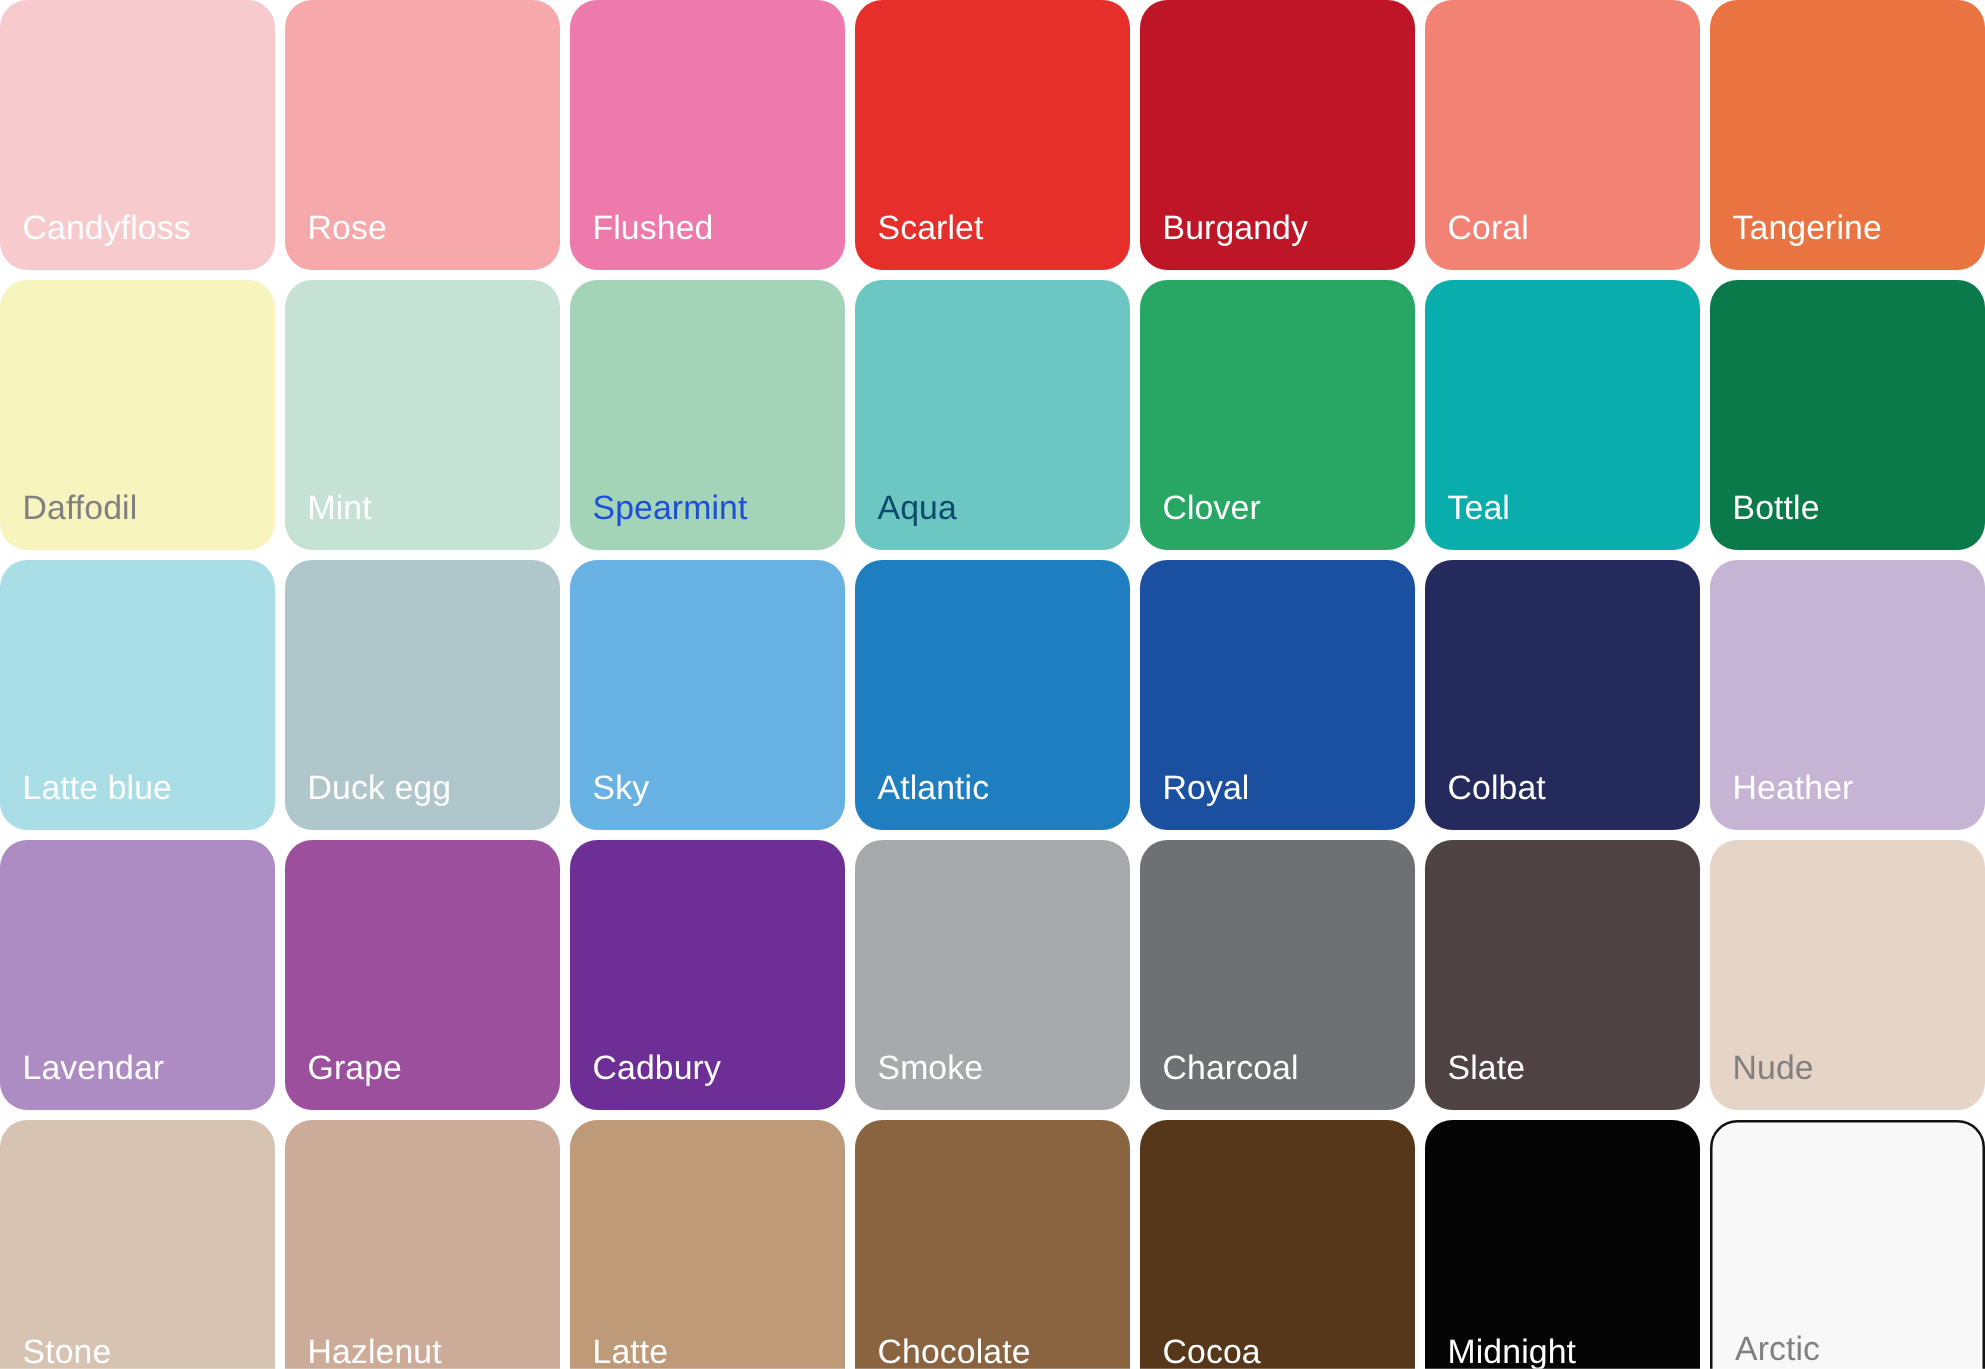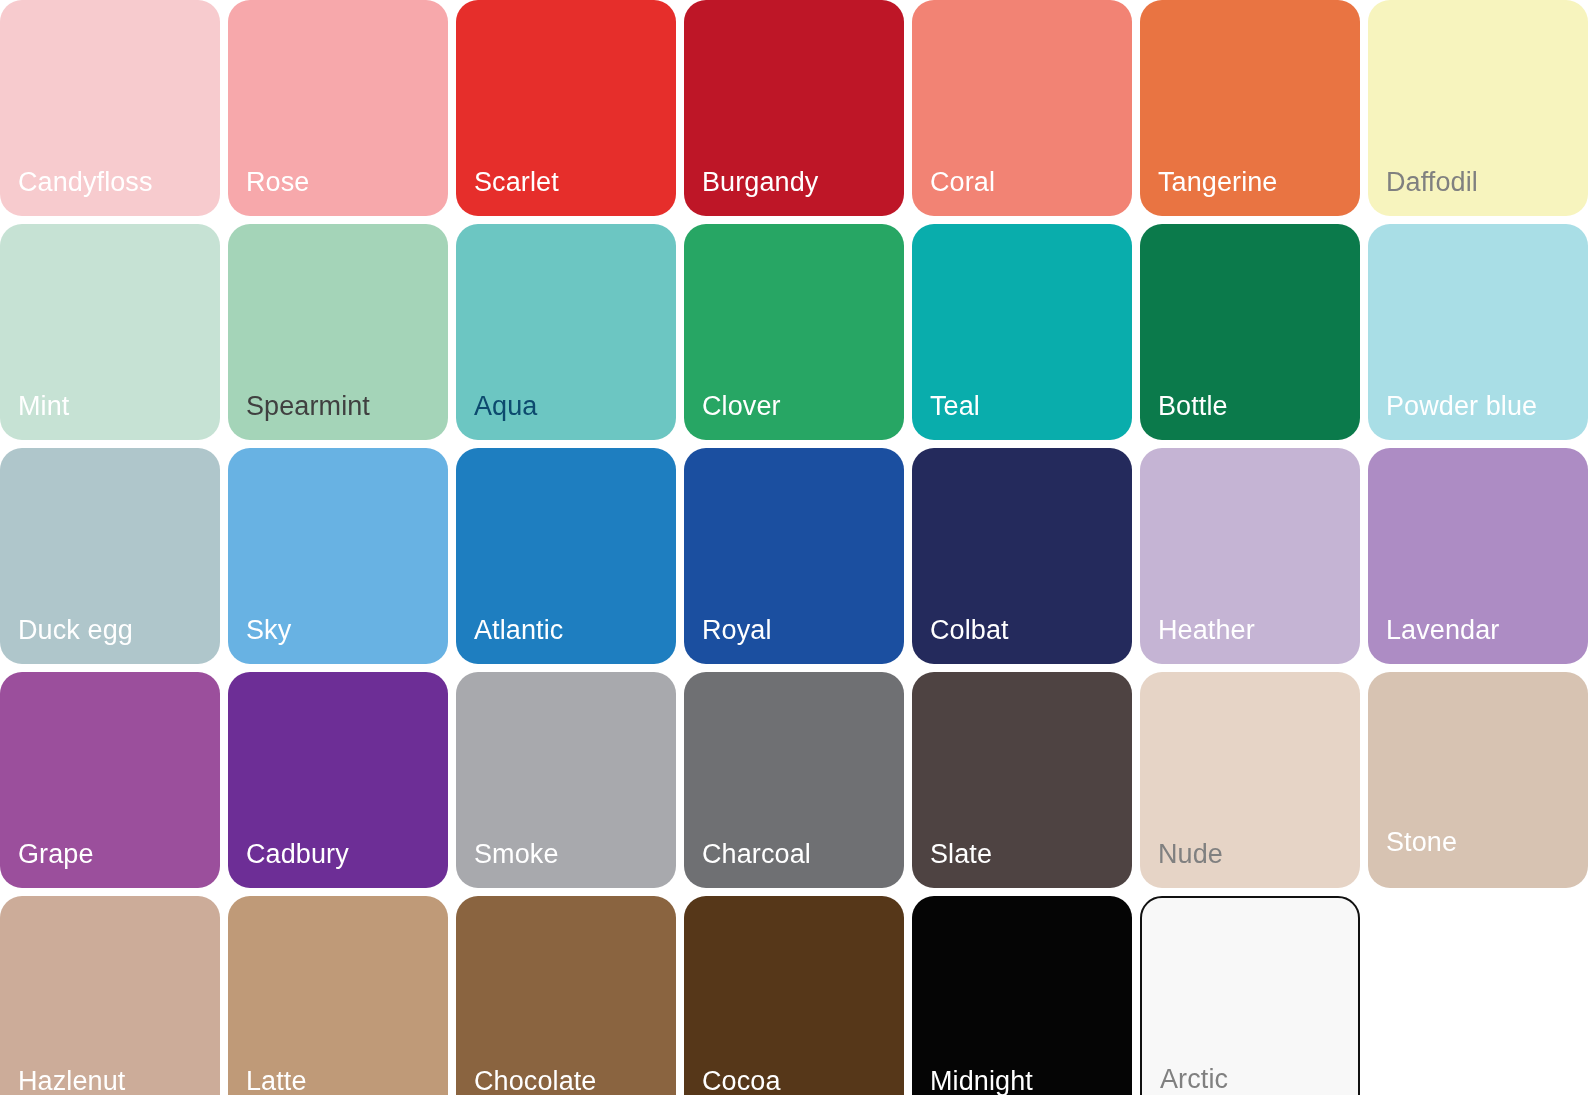--- a/index.html
+++ b/index.html
@@ -51,55 +51,58 @@
 </head>
 <body>
 
 <div id="palette-grid" style="background: rgb(255, 255, 255);">
     <div class="swatch row-1" style="background: rgb(247, 203, 206);">
       <span class="swatch-label" style="color: rgb(255, 255, 255);">Candyfloss</span>
     </div>
     <div class="swatch row-1" style="background: rgb(247, 168, 171);">
       <span class="swatch-label" style="color: rgb(255, 255, 255);">Rose</span>
     </div>
+    <div class="swatch row-1" style="background: rgb(238, 121, 171);">
+      <span class="swatch-label" style="color: rgb(255, 255, 255);">Flushed</span>
+    </div>
     <div class="swatch row-1" style="background: rgb(230, 46, 43);">
       <span class="swatch-label" style="color: rgb(255, 255, 255);">Scarlet</span>
     </div>
     <div class="swatch row-1" style="background: rgb(190, 22, 39);">
       <span class="swatch-label" style="color: rgb(255, 255, 255);">Burgandy</span>
     </div>
     <div class="swatch row-1" style="background: rgb(242, 131, 116);">
       <span class="swatch-label" style="color: rgb(255, 255, 255);">Coral</span>
     </div>
     <div class="swatch row-1" style="background: rgb(233, 116, 66);">
       <span class="swatch-label" style="color: rgb(255, 255, 255);">Tangerine</span>
     </div>
     <div class="swatch row-2" style="background: rgb(247, 244, 190);">
       <span class="swatch-label" style="color: rgb(128, 128, 128);">Daffodil</span>
     </div>
     <div class="swatch row-2" style="background: rgb(198, 226, 212);">
       <span class="swatch-label" style="color: rgb(255, 255, 255);">Mint</span>
     </div>
     <div class="swatch row-2" style="background: rgb(164, 212, 184);">
-      <span class="swatch-label" style="color: #404040; margin-top: 12px;">Spearmint</span>
+      <span class="swatch-label" style="color: #1d4ed8; margin-top: 12px;">Spearmint</span>
     </div>
     <div class="swatch row-2" style="background: rgb(108, 198, 194);">
       <span class="swatch-label" style="color: #0c4a6e;">Aqua</span>
     </div>
     <div class="swatch row-2" style="background: rgb(39, 166, 100);">
       <span class="swatch-label" style="color: rgb(255, 255, 255);">Clover</span>
     </div>
     <div class="swatch row-2" style="background: rgb(9, 173, 172);">
       <span class="swatch-label" style="color: rgb(255, 255, 255);">Teal</span>
     </div>
     <div class="swatch row-2" style="background: rgb(11, 122, 75); text-decoration: underline;">
       <span class="swatch-label" style="color: rgb(255, 255, 255);">Bottle</span>
     </div>
     <div class="swatch row-3" style="background: rgb(169, 222, 230);">
-      <span class="swatch-label" style="color: rgb(255, 255, 255);">Powder blue</span>
+      <span class="swatch-label" style="color: rgb(255, 255, 255);">Latte blue</span>
     </div>
     <div class="swatch row-3" style="background: rgb(175, 198, 203);">
       <span class="swatch-label" style="color: rgb(255, 255, 255);">Duck egg</span>
     </div>
     <div class="swatch row-3" style="background: rgb(104, 178, 227);">
       <span class="swatch-label" style="color: rgb(255, 255, 255);">Sky</span>
     </div>
     <div class="swatch row-3" style="background: rgb(30, 126, 192);">
       <span class="swatch-label" style="color: rgb(255, 255, 255);">Atlantic</span>
     </div>

